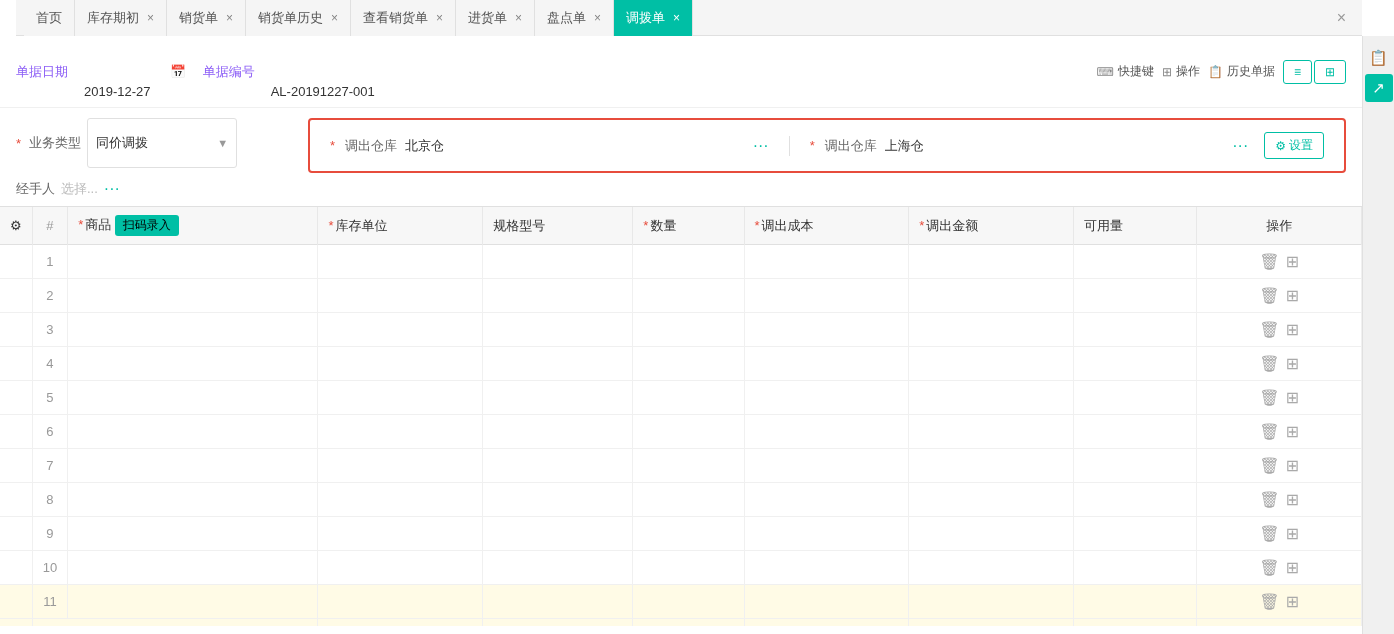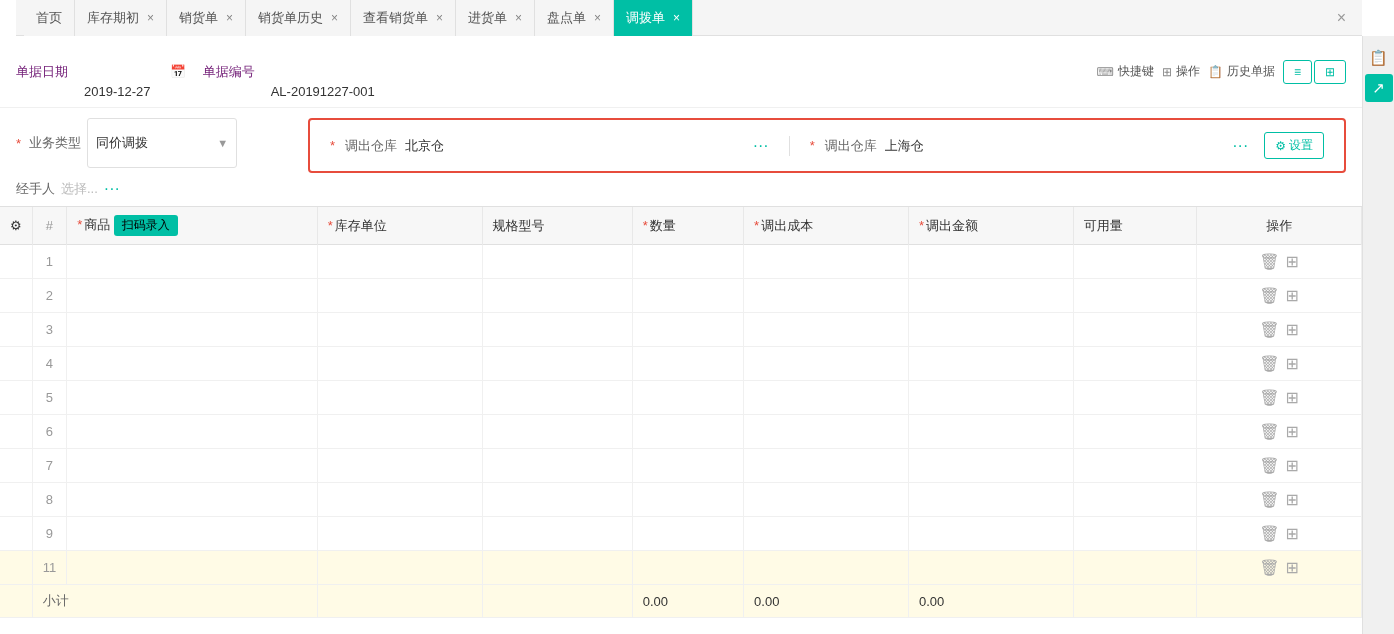--- a/index.html
+++ b/index.html
@@ -48,21 +48,21 @@
     }
 
     
     .toolbar {
       display: flex; align-items: center;
       padding: 8px 16px;
       gap: 16px;
       border-bottom: 1px solid #f0f0f0;
       background: #fff;
     }
-    .toolbar-label { color: #701a75; font-size: 13px; }
+    .toolbar-label { color: #8b5cf6; font-size: 13px; }
     .toolbar-value { color: #333; font-size: 13px; margin-top: 40px; }
     .toolbar-date-icon { color: #00bfa5; margin-left: 4px; cursor: pointer; }
     .toolbar-right {
       margin-left: auto;
       display: flex; align-items: center; gap: 8px;
     }
     .toolbar-action {
       display: flex; align-items: center; gap: 4px;
       color: #555; font-size: 12px; cursor: pointer;
     }
@@ -494,20 +494,37 @@
     <td>&nbsp;</td>
     <td>&nbsp;</td>
     <td>&nbsp;</td>
     <td>
       <div class="op-icons">
         <span class="op-icon">🗑</span>
         <span class="op-icon">⊞</span>
       </div>
     </td>
   </tr>
+          <tr>
+    <td></td>
+    <td class="row-num">10</td>
+    <td style="min-width:120px;">&nbsp;</td>
+    <td>&nbsp;</td>
+    <td>&nbsp;</td>
+    <td>&nbsp;</td>
+    <td>&nbsp;</td>
+    <td>&nbsp;</td>
+    <td>&nbsp;</td>
+    <td>
+      <div class="op-icons">
+        <span class="op-icon">🗑</span>
+        <span class="op-icon">⊞</span>
+      </div>
+    </td>
+  </tr>
           <tr class="subtotal-row">
     <td></td>
     <td class="row-num">11</td>
     <td style="min-width:120px;">&nbsp;</td>
     <td>&nbsp;</td>
     <td>&nbsp;</td>
     <td>&nbsp;</td>
     <td>&nbsp;</td>
     <td>&nbsp;</td>
     <td>&nbsp;</td>

